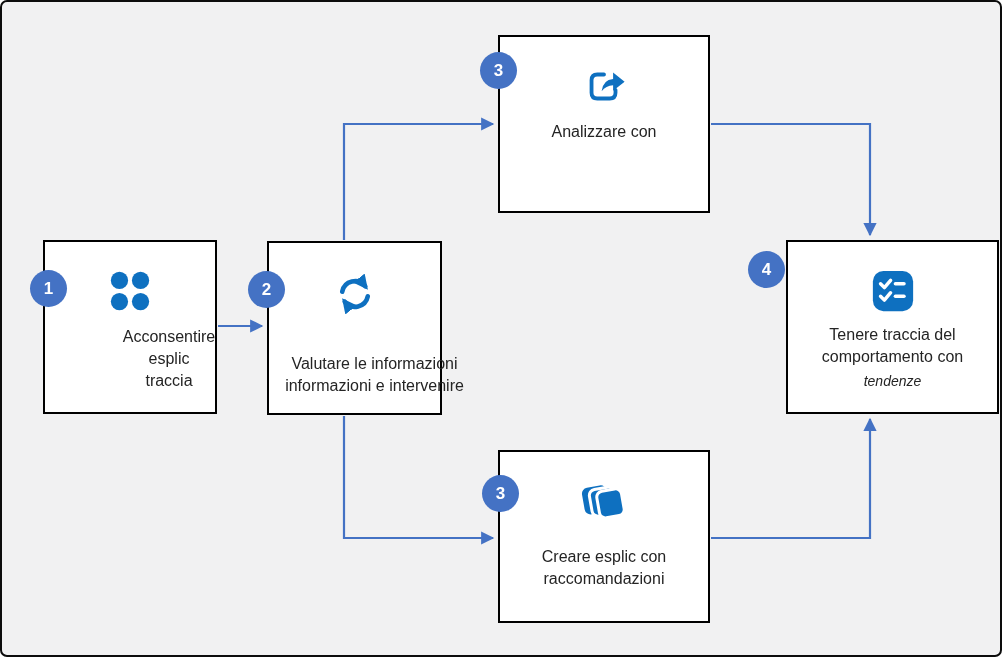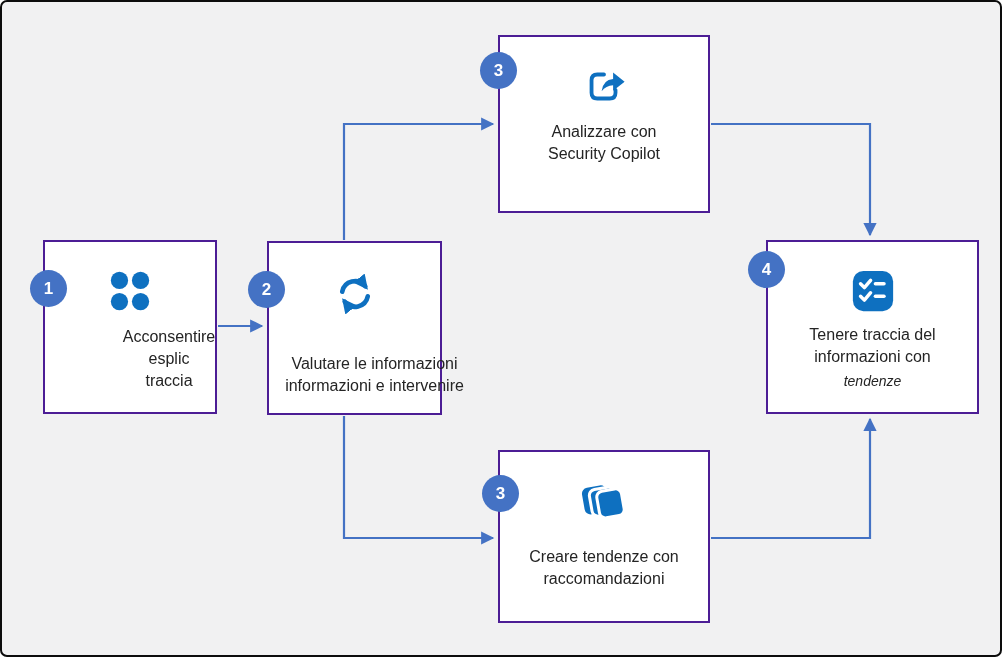--- a/index.html
+++ b/index.html
@@ -1,25 +1,25 @@
 <!DOCTYPE html>
 <html><head>
 <meta charset="utf-8">
 <style>
   html,body{margin:0;padding:0;background:#ffffff;}
   body{width:1002px;height:657px;position:relative;font-family:"Liberation Sans",sans-serif;}
   .frame{position:absolute;left:0;top:0;width:998px;height:653px;border:2px solid #0c0c0c;
          border-radius:7px;background:#f1f1f2;overflow:hidden;}
   .connectors{position:absolute;left:0;top:0;width:1002px;height:657px;pointer-events:none;}
-  .node{position:absolute;background:#ffffff;border:2px solid #4c1d95;box-sizing:border-box;}
+  .node{position:absolute;background:#ffffff;border:2px solid #000000;box-sizing:border-box;}
   #n1{left:41px;top:238px;width:174px;height:174px;}
   #n2{left:265px;top:239px;width:175px;height:174px;}
   #n3{left:496px;top:33px;width:212px;height:178px;}
   #n4{left:496px;top:448px;width:212px;height:173px;}
-  #n5{left:764px;top:238px;width:213px;height:174px;}
+  #n5{left:784px;top:238px;width:213px;height:174px;}
   .icon{position:absolute;top:26px;left:50%;transform:translateX(-50%);overflow:visible;}
   .label{position:absolute;width:100%;text-align:center;color:#242424;font-size:16px;line-height:22px;}
   #n1 .label{top:84px;padding-left:39px;}
   #n2 .label{top:110px;white-space:nowrap;width:auto;left:50%;transform:translateX(calc(-50% + 20px));}
   #n3 .label{top:84px;}
   #n4 .label{top:94px;}
   #n5 .label{top:82px;}
   .label .small{font-size:14px;margin-top:2px;font-style:italic;}
   .badge{position:absolute;width:37px;height:37px;border-radius:50%;background:#4472c4;color:#ffffff;
          font-size:17px;font-weight:bold;display:flex;align-items:center;justify-content:center;z-index:5;}
@@ -83,51 +83,50 @@
     </div>
   </div>
 
   <div class="node" id="n3">
     <svg class="icon" width="46" height="46" viewBox="0 0 48 48">
       <path d="M 24 12 H 17 Q 11 12 11 18 V 31 Q 11 37 17 37 H 30 Q 36 37 36 31 V 28" fill="none" stroke="#0e70c0" stroke-width="4" stroke-linecap="round"></path>
       <path d="M 21.5 29.5 Q 23 17.5 33.5 16.8 V 10 L 45.5 19.5 L 33.5 29 V 23.3 Q 26 23.8 21.5 29.5 Z" fill="#0e70c0"></path>
     </svg>
     <div class="label">
       <div>Analizzare con</div>
-      <div>Security Copilot</div>
     </div>
   </div>
 
   <div class="node" id="n4">
     <svg class="icon" width="48" height="48" viewBox="0 0 48 48">
       <g transform="rotate(-10 24 26)">
         <rect x="4" y="7" width="25" height="27" rx="6" fill="#0e70c0"></rect>
         <rect x="11" y="10" width="25" height="27" rx="6" fill="#0e70c0" stroke="#ffffff" stroke-width="3"></rect>
         <rect x="18" y="13" width="25" height="27" rx="6" fill="#0e70c0" stroke="#ffffff" stroke-width="3"></rect>
       </g>
     </svg>
     <div class="label">
-      <div>Creare tendenze con</div>
+      <div>Creare esplic con</div>
       <div>raccomandazioni</div>
     </div>
   </div>
 
   <div class="node" id="n5">
     <svg class="icon" width="46" height="46" viewBox="0 0 48 48">
       <rect x="3" y="3" width="42" height="42" rx="11" fill="#0e70c0"></rect>
       <g fill="none" stroke="#ffffff" stroke-width="3.6" stroke-linecap="round" stroke-linejoin="round">
         <path d="M 11 16.5 L 15 20.5 L 21.5 12.8"></path>
         <path d="M 26.5 16.5 H 35.5"></path>
         <path d="M 11 29.5 L 15 33.5 L 21.5 25.8"></path>
         <path d="M 26.5 29.5 H 35.5"></path>
       </g>
     </svg>
     <div class="label">
       <div>Tenere traccia del</div>
-      <div>informazioni con</div>
+      <div>comportamento con</div>
       <div class="small">tendenze</div>
     </div>
   </div>
 
   <div class="badge" id="b1">1</div>
   <div class="badge" id="b2">2</div>
   <div class="badge" id="b3">3</div>
   <div class="badge" id="b4">3</div>
   <div class="badge" id="b5">4</div>
 

